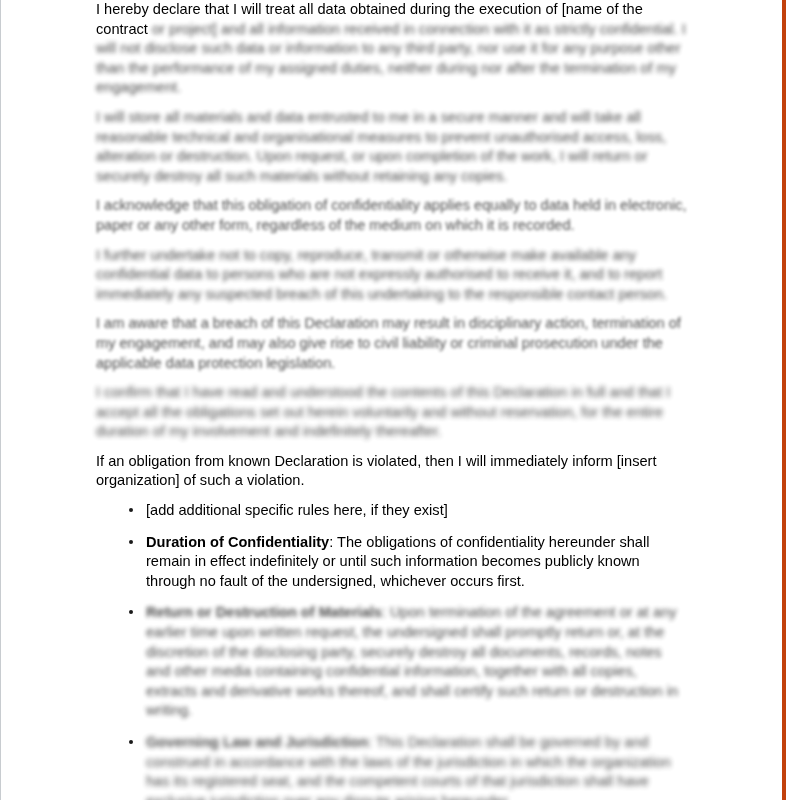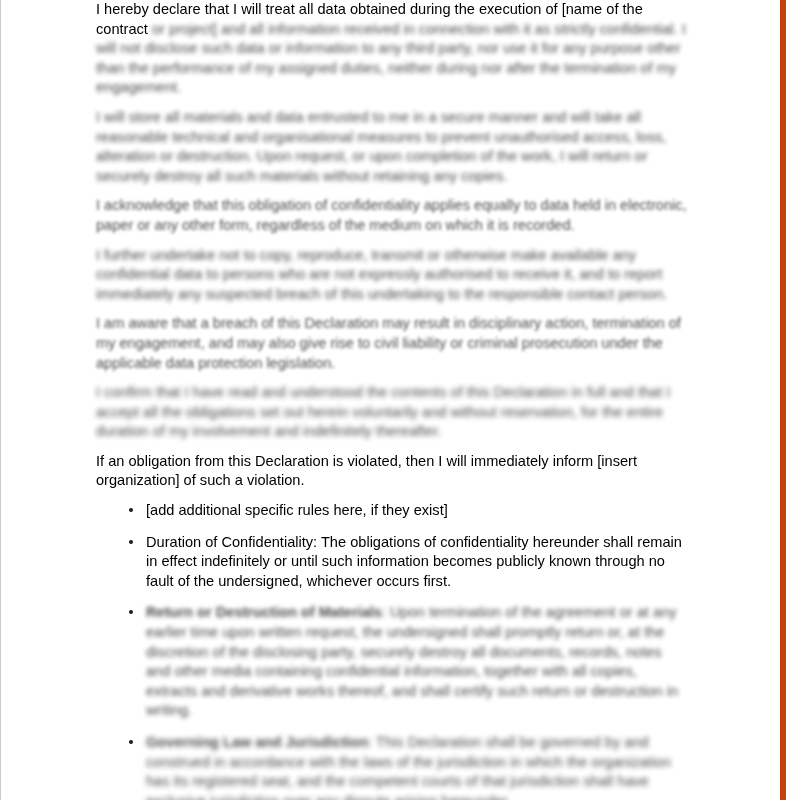--- a/index.html
+++ b/index.html
@@ -14,39 +14,39 @@
     font-family: "Liberation Sans", sans-serif;
   }
 
   #page {
     position: relative;
     width: 786px;
     height: 800px;
     background: #ffffff;
     box-sizing: border-box;
     border-left: 1px solid #c8ccd0;
-    border-right: 6px solid #c2410c;
+    border-right: 4px solid #c2410c;
   }
 
   #content {
     position: absolute;
     left: 95px;
     top: 0px;
     width: 592px;
     color: #000000;
     font-size: 14.6px;
     line-height: 19.6px;
   }
 
   p.para {
     margin: 0 0 10px 0;
   }
 
   .bold {
-    font-weight: normal;
+    font-weight: bold;
   }
 
   h4.heading {
     margin: 0 0 10px 0;
     font-size: 14.6px;
     font-weight: bold;
     line-height: 19.6px;
   }
 
   ul.bullets {
@@ -122,21 +122,21 @@
 
     <p class="para">
       <span class="redacted light">I am aware that a breach of this Declaration may result in disciplinary action, termination of my engagement, and may also give rise to civil liability or criminal prosecution under the applicable data protection legislation.</span>
     </p>
 
     <p class="para">
       <span class="redacted heavy">I confirm that I have read and understood the contents of this Declaration in full and that I accept all the obligations set out herein voluntarily and without reservation, for the entire duration of my involvement and indefinitely thereafter.</span>
     </p>
 
     <p class="para">
-      <span>If an obligation from this Declaration is violated, then I will immediately inform [insert organization] of such a violation.</span>
+      <span>If an obligation from known Declaration is violated, then I will immediately inform [insert organization] of such a violation.</span>
     </p>
 
 
     <ul class="bullets">
 
       <li>
         <span class="bullet-dot"></span>
         <span>[add additional specific rules here, if they exist]</span>
       </li>
 

